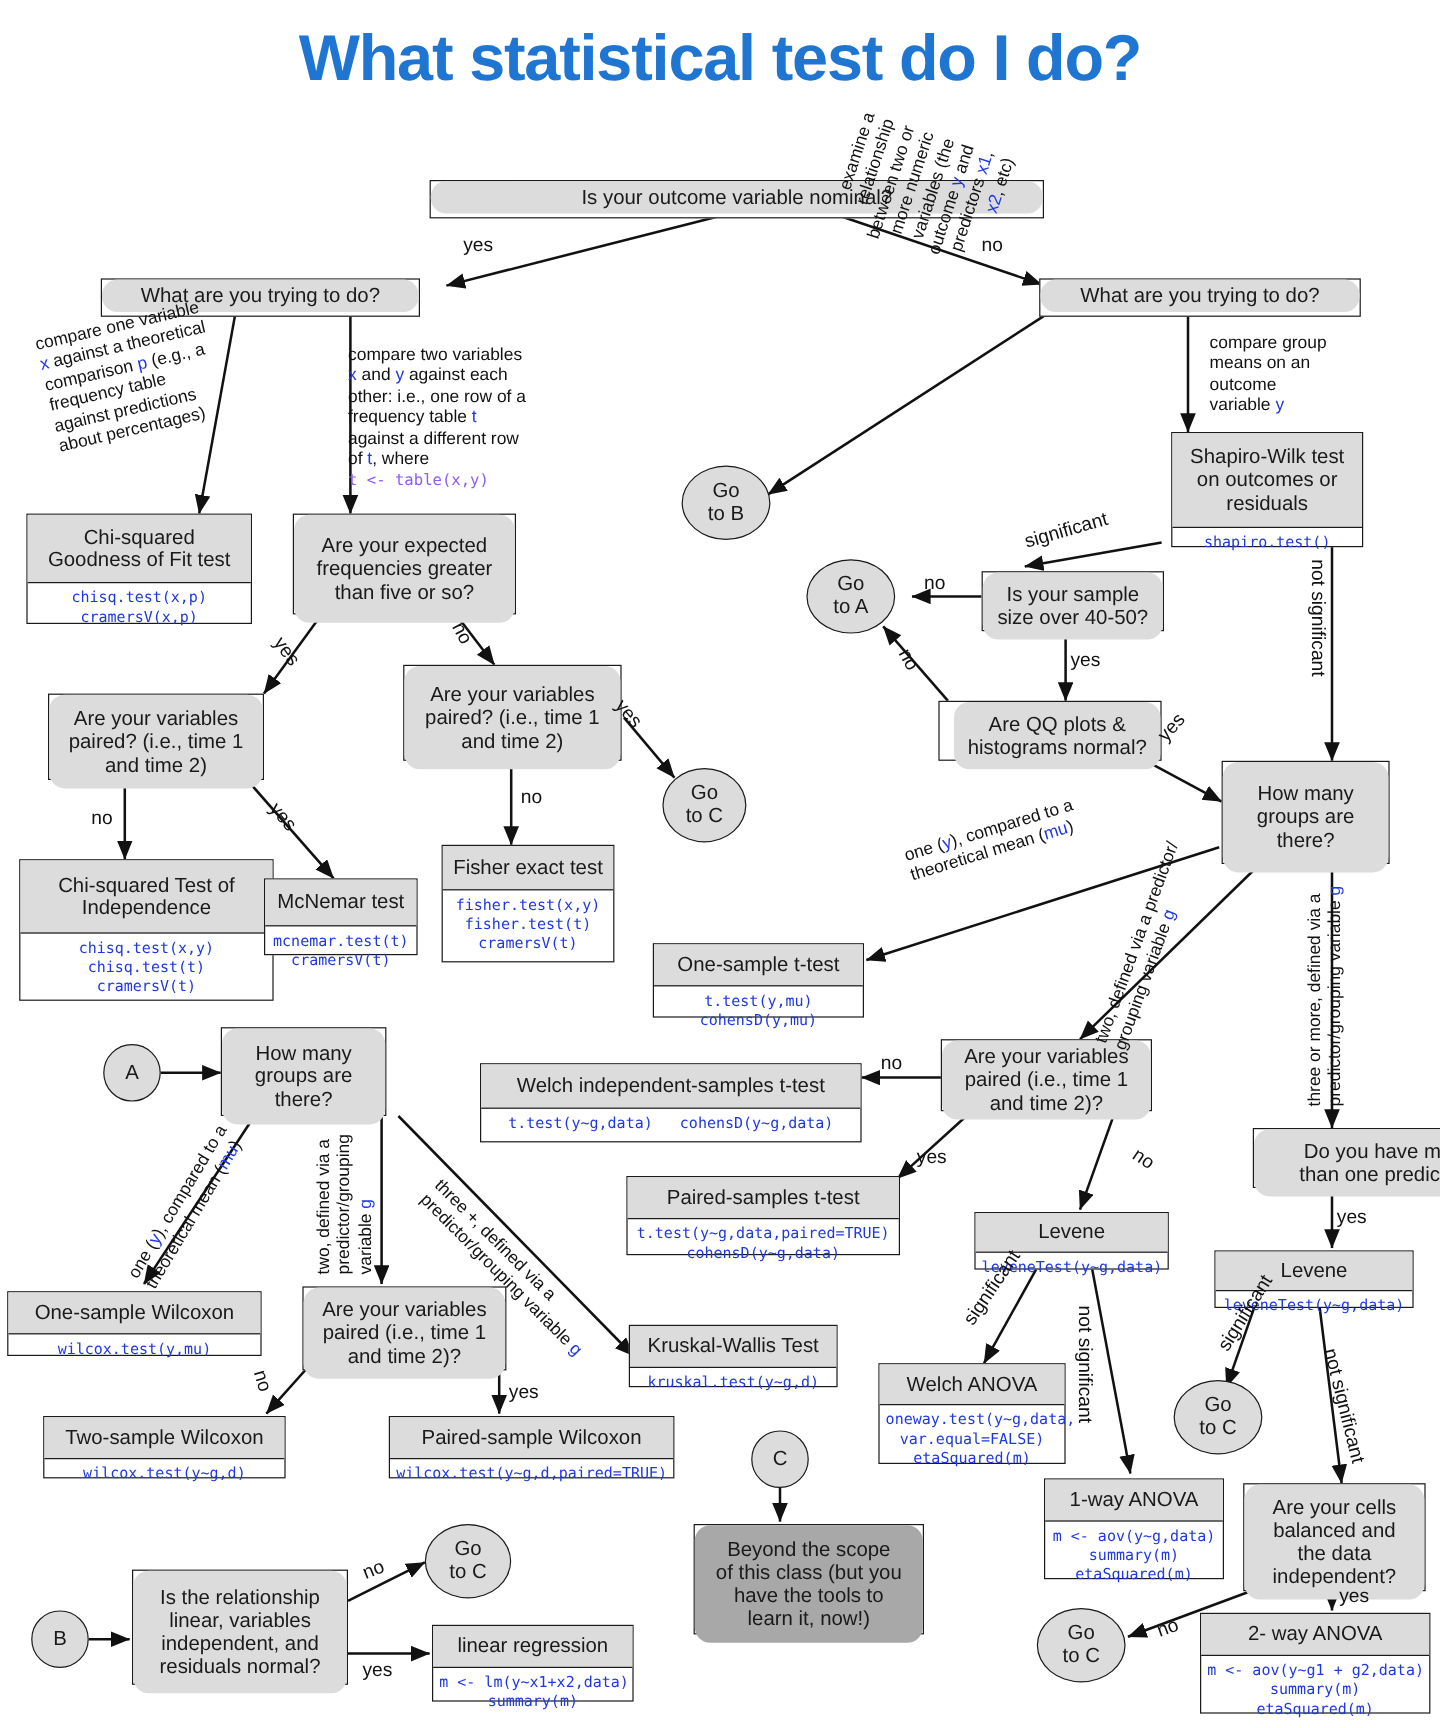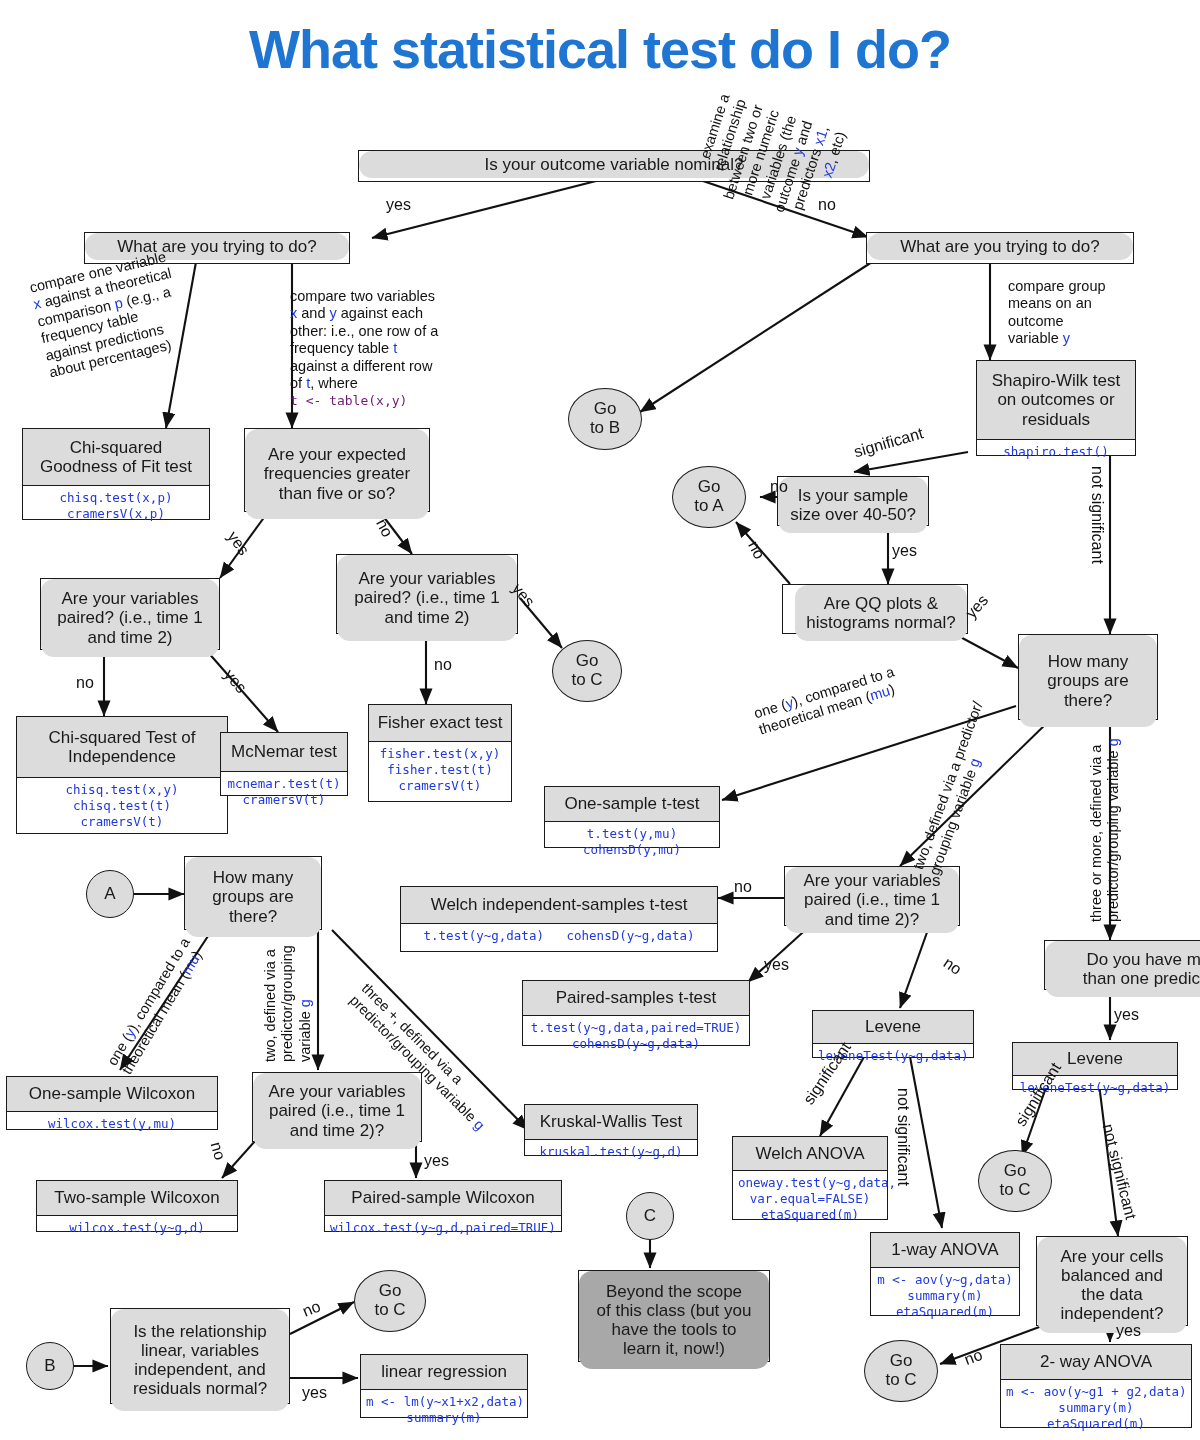--- a/index.html
+++ b/index.html
@@ -22,21 +22,21 @@
   .node.dark .head{background:#a8a8a8;}
 
   .circ{position:absolute;box-sizing:border-box;border:1.8px solid #1a1a1a;background:#dcdcdc;
         border-radius:50%;display:flex;align-items:center;justify-content:center;
         text-align:center;font-size:17px;line-height:1.1;}
 
   
   .lbl{position:absolute;font-size:16px;color:#111;white-space:pre;}
   .lbl.blk{font-size:14.5px;line-height:1.2;white-space:pre-line;}
   .v{color:#1f38e0;}
-  .mono{font-family:"DejaVu Sans Mono",monospace;color:#701a75;font-size:13px;}
+  .mono{font-family:"DejaVu Sans Mono",monospace;color:#8b5cf6;font-size:13px;}
   svg.wires{position:absolute;left:0;top:0;width:1200px;height:1440px;pointer-events:none;}
 </style>
 </head>
 <body>
 
 <div id="stage">
 
   <div class="title">What statistical test do I do?</div>
 
   <svg class="wires" viewBox="0 0 1200 1440">
@@ -189,21 +189,21 @@
 cramersV(t)</div>
   </div>
 
   <div class="node" style="left:976px;top:360px;width:160px;height:96px;">
     <div class="head" style="height:70px;white-space:pre-line;">Shapiro-Wilk test
 on outcomes or
 residuals</div>
     <div class="code">shapiro.test()</div>
   </div>
 
-  <div class="node plain" style="left:777px;top:476px;width:152px;height:50px;">
+  <div class="node plain" style="left:818px;top:476px;width:152px;height:50px;">
     <div class="head" style="height:100%;white-space:pre-line;">Is your sample
 size over 40-50?</div>
   </div>
 
   <div class="node plain" style="left:782px;top:584px;width:186px;height:50px;">
     <div class="head" style="height:100%;white-space:pre-line;margin-left:12px;">Are QQ plots &amp;
 histograms normal?</div>
   </div>
 
   <div class="node plain" style="left:1018px;top:634px;width:140px;height:86px;">

